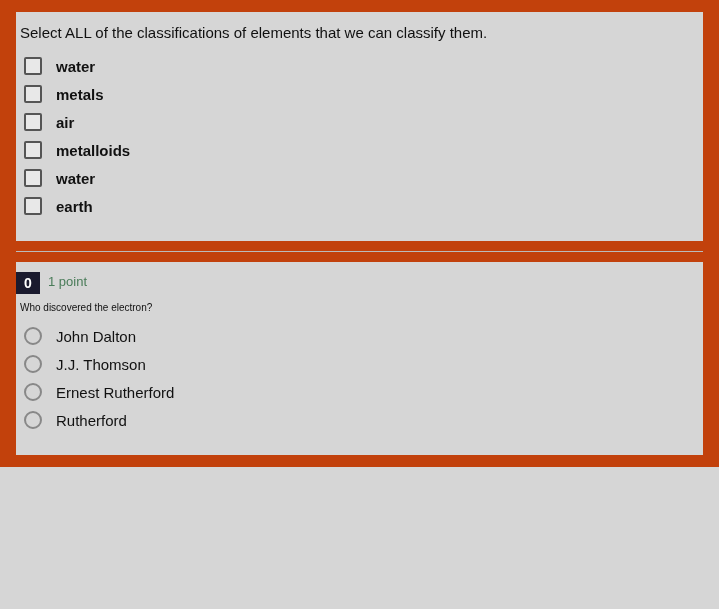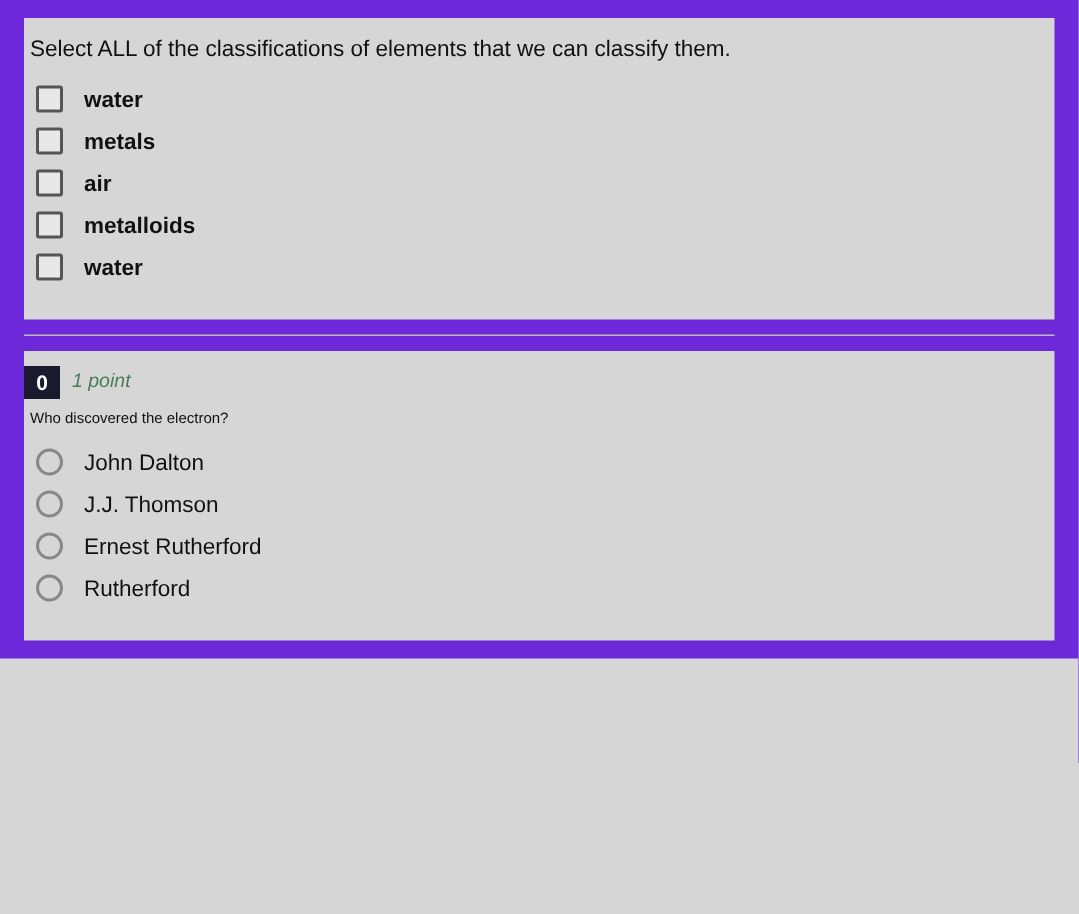--- a/index.html
+++ b/index.html
@@ -11,21 +11,21 @@
     body {
       font-family: Arial, sans-serif;
       background-color: #d6d6d6;
       width: 719px;
       min-height: 609px;
       font-size: 15px;
       color: #111;
     }
 
     .page-container {
-      background-color: #6d28d9;
+      background-color: #c2410c;
       padding: 12px 16px;
     }
 
     .question-section {
       background-color: #d6d6d6;
       padding: 10px 0 16px 0;
     }
 
     .question-text {
       font-size: 15px;
@@ -87,21 +87,20 @@
       font-weight: bold;
       padding: 3px 8px;
       margin-right: 8px;
       min-width: 24px;
       text-align: center;
     }
 
     .points-label {
       font-size: 13px;
       color: #4a7c59;
-      font-style: italic;
       margin-top: 2px;
     }
 
     .question2-text {
       font-size: 10px;
       color: #111;
       margin-bottom: 14px;
       padding-left: 4px;
     }
 
@@ -156,20 +155,24 @@
           <span class="checkbox-label">air</span>
         </li>
         <li class="checkbox-item">
           <div class="checkbox-box"></div>
           <span class="checkbox-label">metalloids</span>
         </li>
         <li class="checkbox-item">
           <div class="checkbox-box"></div>
           <span class="checkbox-label">water</span>
         </li>
+        <li class="checkbox-item">
+          <div class="checkbox-box"></div>
+          <span class="checkbox-label">earth</span>
+        </li>
       </ul>
   </div>
 
   <div class="divider"></div>
 
   <div class="question-section">
     <div class="question-number-section">
       <span class="question-number-badge">0</span>
       <span class="points-label">1 point</span>
     </div>

